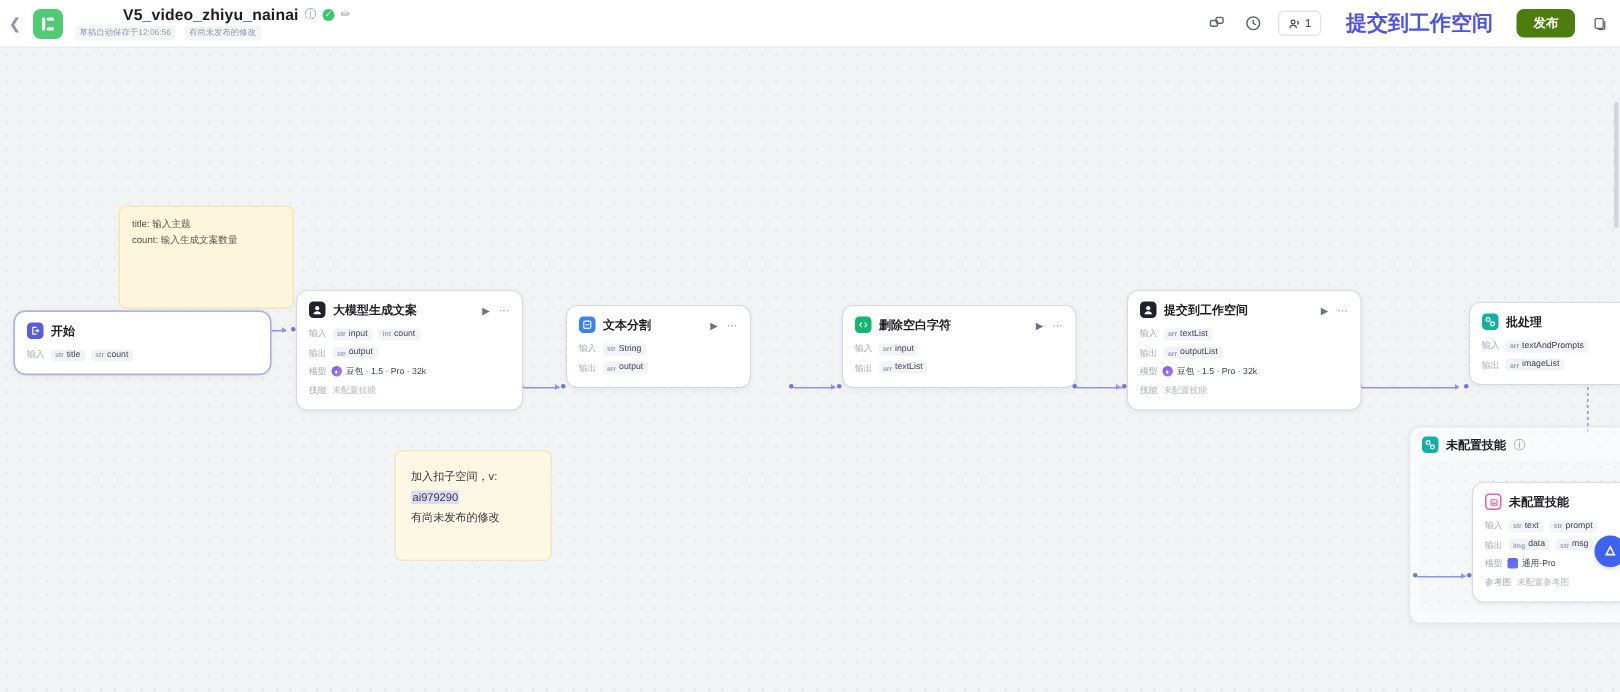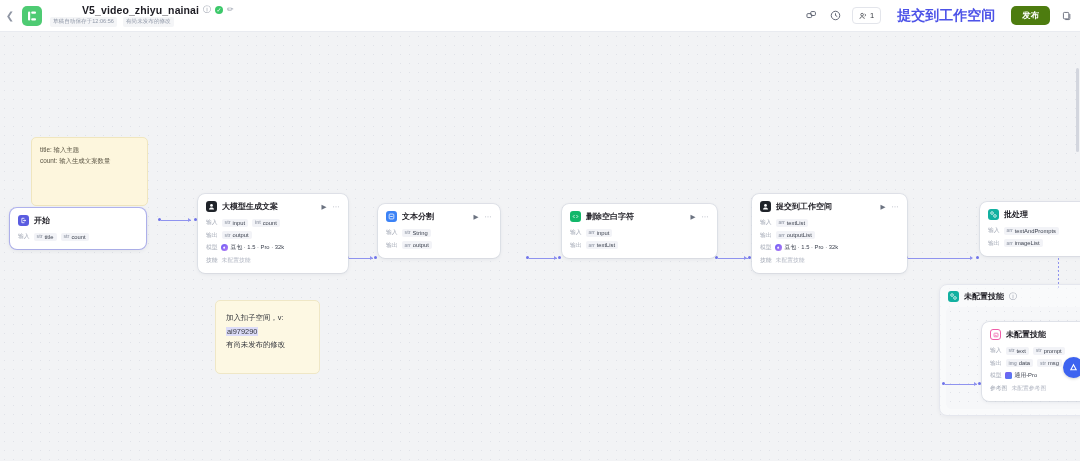--- a/index.html
+++ b/index.html
@@ -84,21 +84,21 @@
     overflow: hidden;
   }
 
   
   .note {
     position: absolute;
     background: #fdf6dd;
     border: 1px solid #f0e6bf;
     border-radius: 5px;
     padding: 7px 8px;
-    font-size: 6.4px; color: #5c5645; line-height: 1.65;
+    font-size: 6.4px; color: #5c5645; line-height: 1.65; margin-left: 48px;
   }
   .note-a { left: 31px; top: 105px; width: 117px; height: 69px; }
   .note-b {
     left: 215px; top: 268px; width: 105px; height: 74px;
     font-size: 7.4px; color: #35373d; line-height: 1.85;
     background: #fdf8e3; border-color: #efe7c6;
     padding: 10px 10px;
   }
   .hl { background: #dcdcf8; padding: 0 1px; }
 
@@ -145,21 +145,21 @@
     display: inline-flex; align-items: center; justify-content: center;
     color: #fff; font-size: 4.5px; flex: none;
   }
   .model-name { font-size: 5.8px; color: #3d4350; white-space: nowrap; }
   .model-sq {
     width: 7px; height: 7px; border-radius: 1.5px; flex: none;
     background: linear-gradient(135deg,#7a5cf0,#4f7ef3);
   }
 
   
-  .n-start { left: 10px; top: 176px; width: 136px; }
+  .n-start { left: 10px; top: 176px; width: 170px; }
   .n-llm   { left: 198px; top: 162px; width: 150px; }
   .n-split { left: 378px; top: 172px; width: 122px; }
   .n-code  { left: 562px; top: 172px; width: 155px; }
   .n-prompt{ left: 752px; top: 162px; width: 155px; }
   .n-batch { left: 980px; top: 170px; width: 128px; }
   .n-img   { left: 982px; top: 290px; width: 112px; }
 
   
   .group-batch {
     position: absolute; left: 939px; top: 252px; width: 160px; height: 132px;

